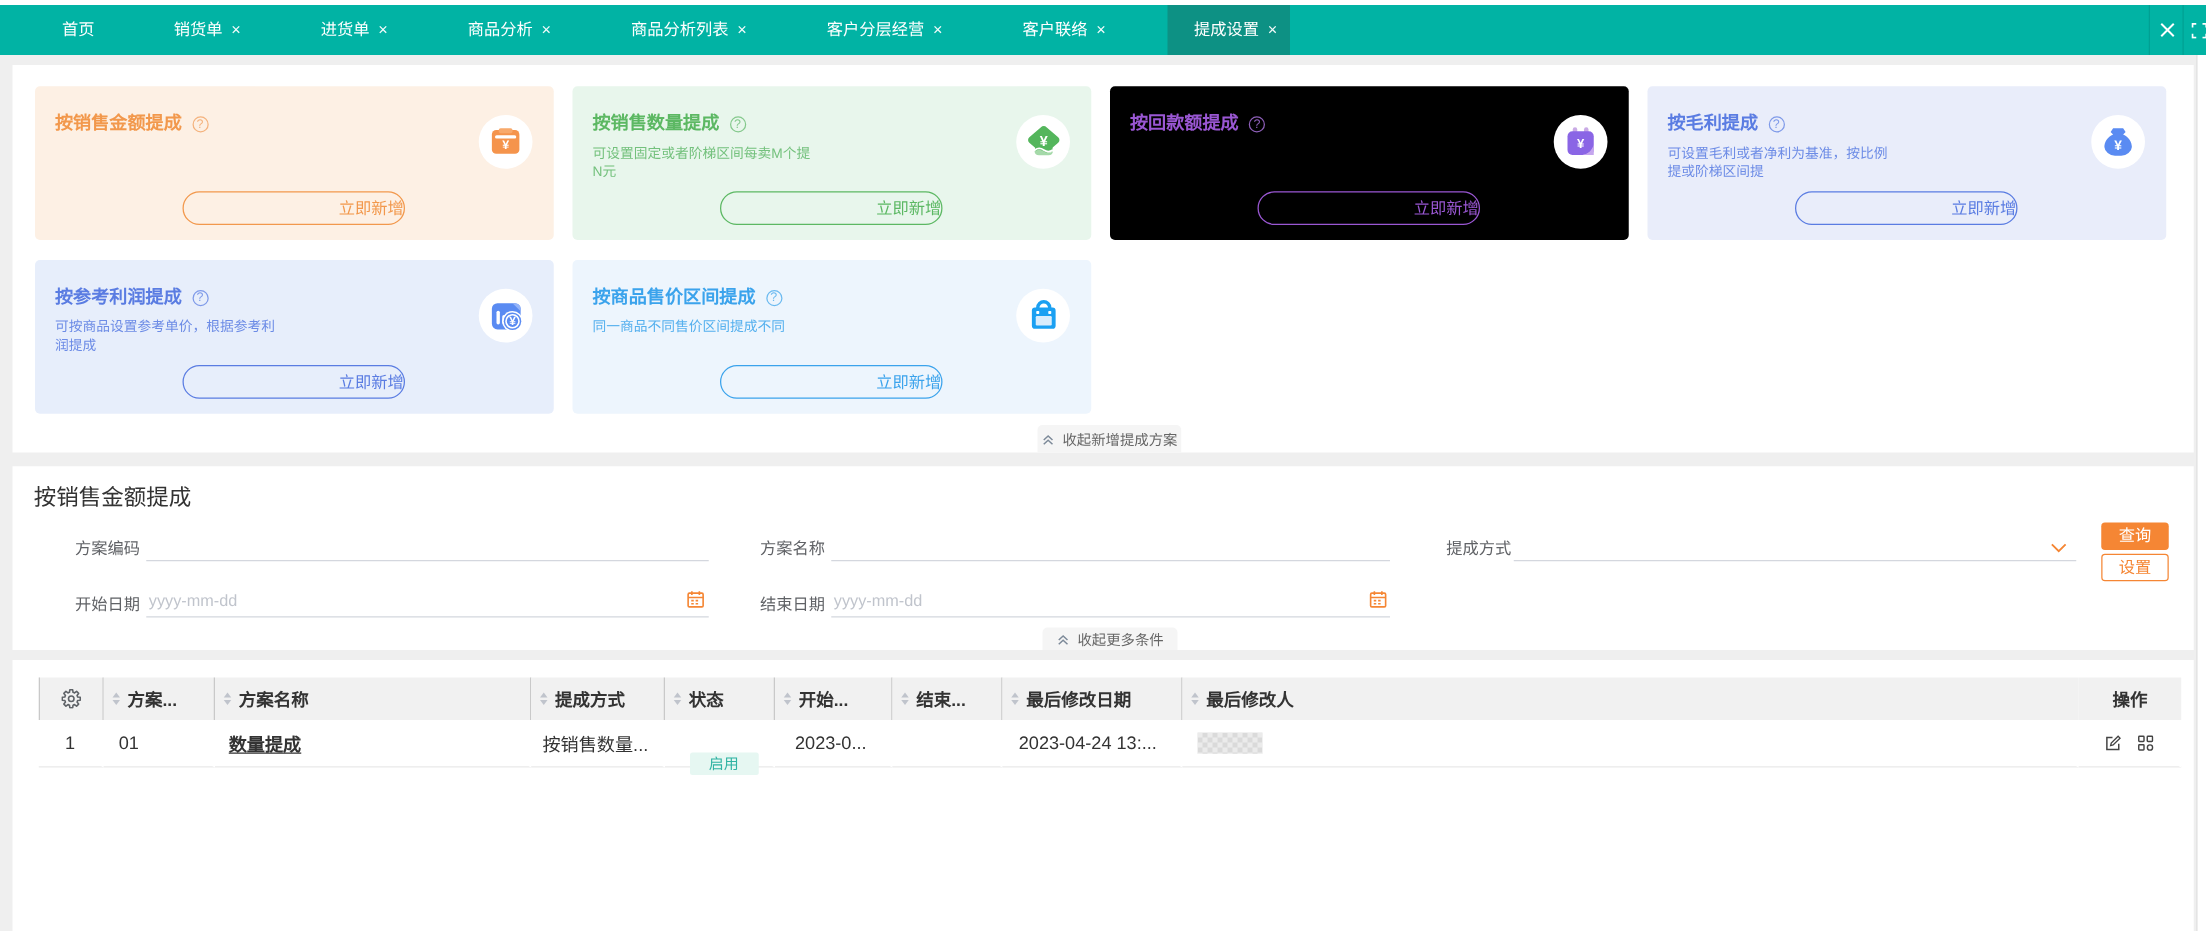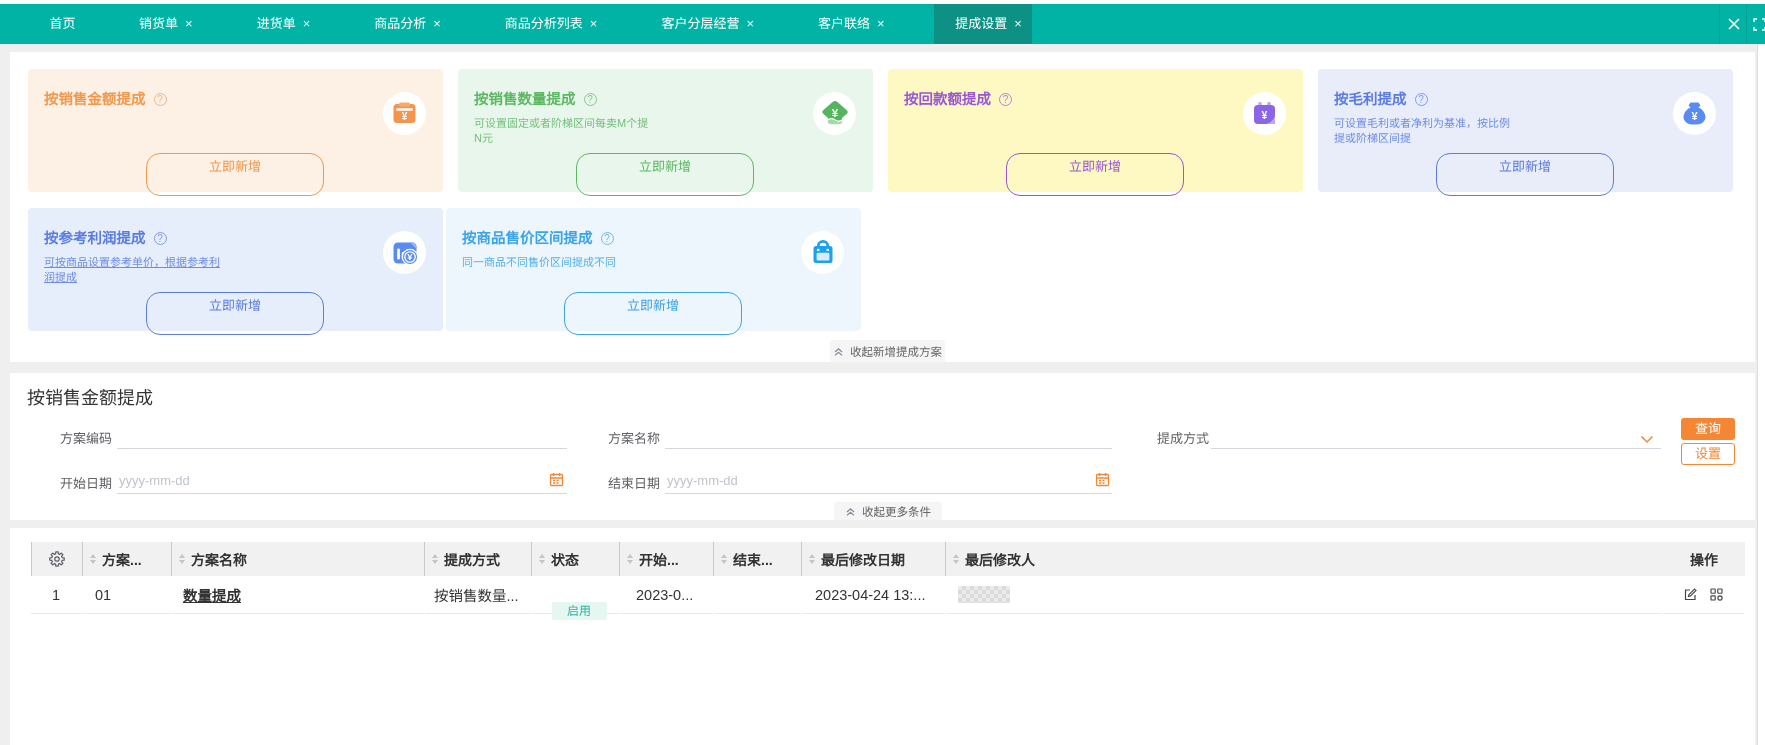--- a/index.html
+++ b/index.html
@@ -19,28 +19,28 @@
 
 .panel { position:absolute; left:10px; width:1745px; background:#fff; }
 #p1 { top:52px; height:310px; }
 #p2 { top:373px; height:147px; }
 #p3 { top:528px; height:217px; }
 
 .card { position:absolute; width:415px; height:123px; border-radius:4px; }
 .card .ttl { position:absolute; left:16px; top:20px; font-size:14.5px; font-weight:bold; line-height:20px; }
 .card .help { display:inline-block; vertical-align:1px; width:13px; height:13px; border-radius:50%; border:1px solid; font-size:10px; font-weight:normal; line-height:11px; text-align:center; margin-left:8px; opacity:.85; }
 .card .desc { position:absolute; left:16px; top:46.5px; width:180px; font-size:11px; line-height:15px; }
-.card .btn { position:absolute; left:118px; top:84px; width:178px; height:43px; line-height:25px; text-align:center; font-size:13px; border:1px solid; border-radius:14px; }
+.card .btn { position:absolute; left:118px; top:84px; width:178px; height:27px; line-height:25px; text-align:right; font-size:13px; border:1px solid; border-radius:14px; }
 .card .circ { position:absolute; right:17px; top:23px; width:43px; height:43px; border-radius:50%; background:#fff; display:flex; align-items:center; justify-content:center; }
 
 .c1 { background:#fdf0e4; } .c1 .ttl { color:#f2984c; } .c1 .desc { color:#f3a86c; } .c1 .btn { color:#f2984c; border-color:#f2984c; } .c1 .help { color:#f3a86c; border-color:#f3a86c; }
 .c2 { background:#e8f6ec; } .c2 .ttl { color:#5cb863; } .c2 .desc { color:#74c17d; } .c2 .btn { color:#5cb863; border-color:#5cb863; } .c2 .help { color:#74c17d; border-color:#74c17d; }
-.c3 { background:#fef9c3; } .c3 .ttl { color:#9a57d3; } .c3 .desc { color:#a770d9; } .c3 .btn { color:#9a57d3; border-color:#9a57d3; } .c3 .help { color:#a770d9; border-color:#a770d9; }
+.c3 { background:#000000; } .c3 .ttl { color:#9a57d3; } .c3 .desc { color:#a770d9; } .c3 .btn { color:#9a57d3; border-color:#9a57d3; } .c3 .help { color:#a770d9; border-color:#a770d9; }
 .c4 { background:#e9edfa; } .c4 .ttl { color:#5a7ce2; } .c4 .desc { color:#6d8ce6; } .c4 .btn { color:#5a7ce2; border-color:#5a7ce2; } .c4 .help { color:#6d8ce6; border-color:#6d8ce6; }
-.c5 { background:#e7eefb; } .c5 .ttl { color:#5a7ce2; } .c5 .desc { color:#6d8ce6;text-decoration:underline; } .c5 .btn { color:#5a7ce2; border-color:#5a7ce2; } .c5 .help { color:#6d8ce6; border-color:#6d8ce6; }
+.c5 { background:#e7eefb; } .c5 .ttl { color:#5a7ce2; } .c5 .desc { color:#6d8ce6; } .c5 .btn { color:#5a7ce2; border-color:#5a7ce2; } .c5 .help { color:#6d8ce6; border-color:#6d8ce6; }
 .c6 { background:#edf5fd; } .c6 .ttl { color:#3ba3ec; } .c6 .desc { color:#55b0ee; } .c6 .btn { color:#3ba3ec; border-color:#3ba3ec; } .c6 .help { color:#55b0ee; border-color:#55b0ee; }
 
 .pill { position:absolute; bottom:0; background:#f5f5f5; border-radius:4px 4px 0 0; display:flex; align-items:center; justify-content:center; font-size:11.5px; color:#666; white-space:nowrap; }
 .pill svg { margin-right:6px; }
 
 .sec-title { position:absolute; left:17px; top:10px; font-size:18px; color:#333; }
 .fld { position:absolute; font-size:13px; color:#606266; }
 .uline { position:absolute; border-bottom:1px solid #d4d7de; height:1px; }
 .ph { position:absolute; font-size:13px; color:#c0c4cc; }
 .fico { position:absolute; }
@@ -154,21 +154,21 @@
           <path d="M19 3.5 L25.5 10 V8 a4.5 4.5 0 0 0 -4.5 -4.5 Z" fill="#93b3f8"></path>
           <rect x="6.2" y="9.5" width="2.7" height="11" rx="1.35" fill="#fff"></rect>
           <rect x="10.8" y="13" width="2.7" height="7.5" rx="1.35" fill="#fff"></rect>
           <circle cx="19" cy="18" r="8.3" fill="#fff"></circle>
           <circle cx="19" cy="18" r="7" fill="#5a8bf2"></circle>
           <circle cx="19" cy="18" r="5.2" fill="none" stroke="#fff" stroke-width="1.3"></circle>
           <text x="19" y="21.4" font-size="9.5" font-weight="bold" fill="#fff" text-anchor="middle" font-family="Liberation Sans,sans-serif">¥</text>
         </svg>
       </div>
   </div>
-  <div class="card c6" style="left:436px;top:156px;text-decoration:underline;">
+  <div class="card c6" style="left:448px;top:156px;text-decoration:underline;">
     <div class="ttl">按商品售价区间提成<span class="help">?</span></div>
     <div class="desc">同一商品不同售价区间提成不同</div>
     <div class="btn">立即新增</div>
     <div class="circ">
         <svg width="28" height="28" viewBox="0 0 28 28">
           <path d="M9.2 9.5 V7.2 a4.8 4.8 0 0 1 9.6 0 V9.5" fill="none" stroke="#1ba0f2" stroke-width="2.7"></path>
           <rect x="4.5" y="7" width="19" height="17" rx="2.5" fill="#1ba0f2"></rect>
           <rect x="8" y="9.7" width="2.4" height="2.4" rx="0.6" fill="#fff"></rect>
           <rect x="17.6" y="9.7" width="2.4" height="2.4" rx="0.6" fill="#fff"></rect>
           <rect x="7.6" y="13.8" width="12.8" height="7.6" rx="1" fill="#d9ecfc"></rect>

